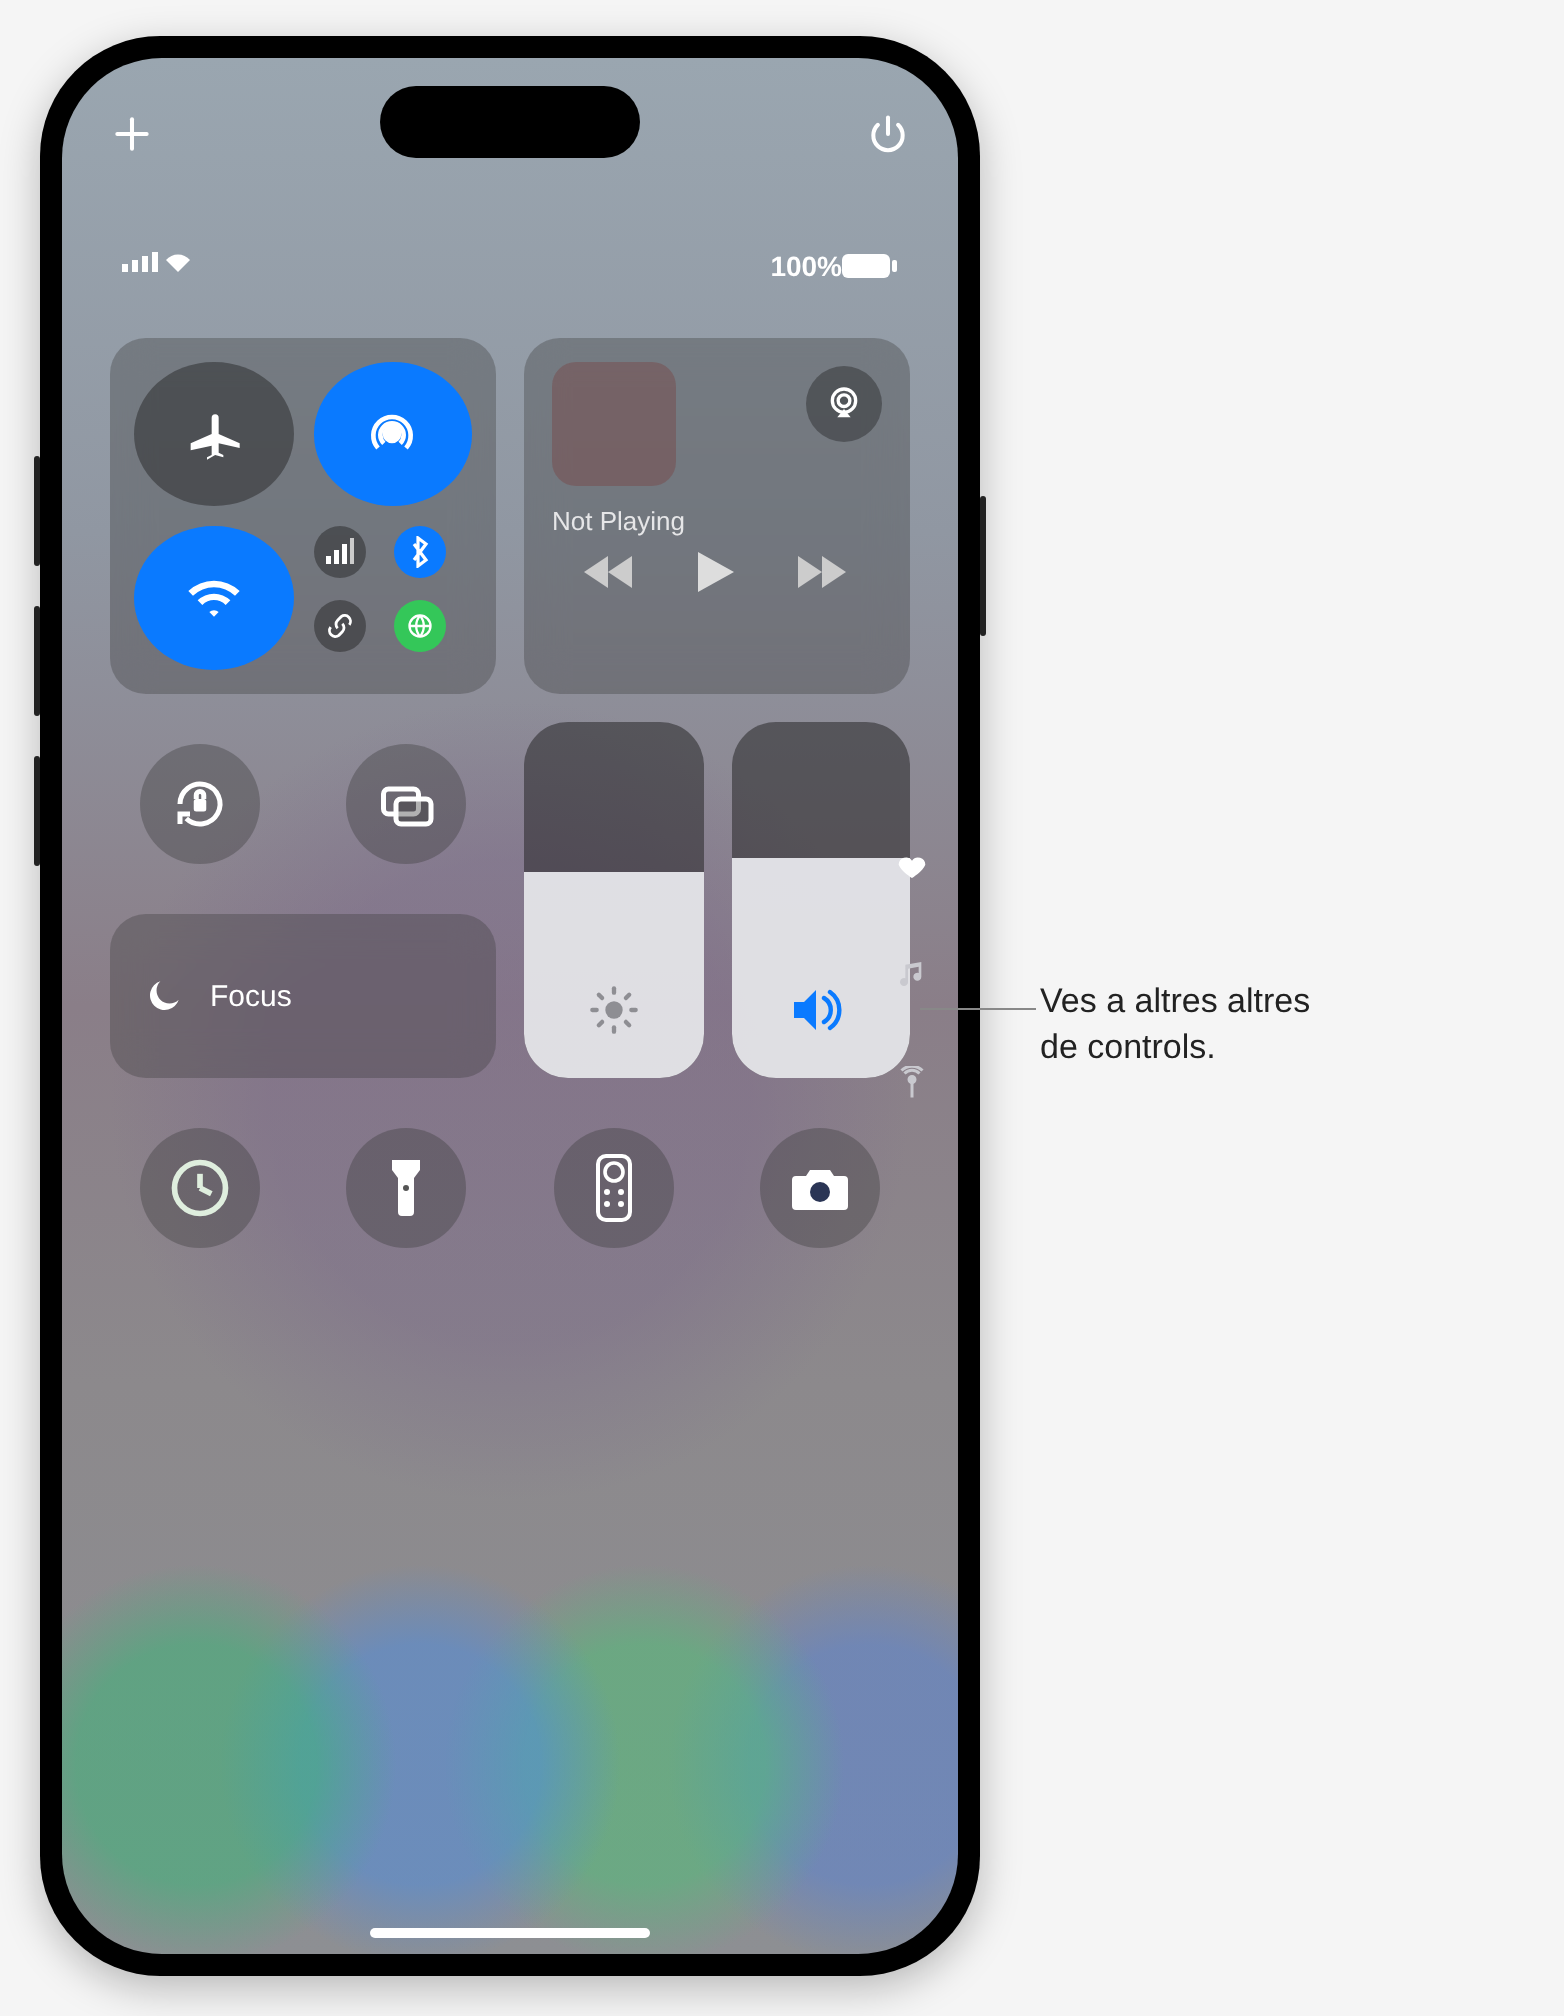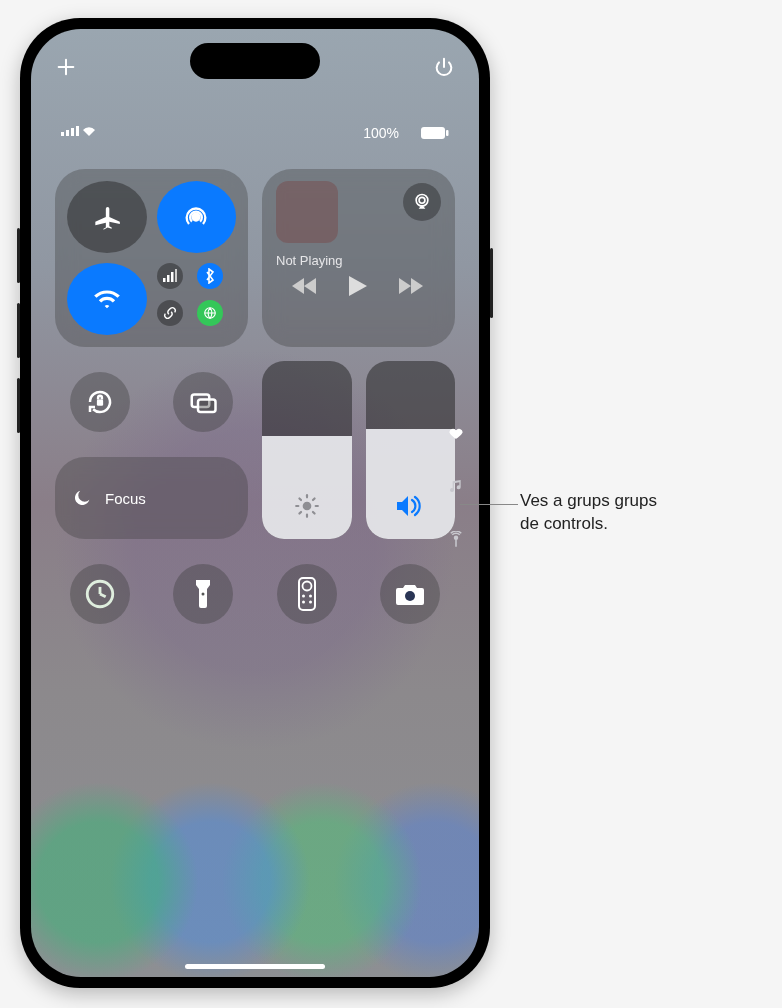--- a/index.html
+++ b/index.html
@@ -62,32 +62,32 @@
     padding: 0 24px;
     color: #fff;
   }
   .top-icons svg { display:block; }
   .status {
     position:absolute; top:95px; left:0; right:0;
     display:flex; justify-content:space-between; align-items:center;
     padding: 0 30px;
     color:#fff; font-size:14px;
   }
-  .status .right { display:flex; align-items:center; gap:22px; font-weight:400;justify-content:space-between;}
+  .status .right { display:flex; align-items:center; gap:0; font-weight:700;justify-content:space-between;}
   .cc {
     position:absolute; top:140px; left:24px; right:24px;
     display:grid;
     grid-template-columns: repeat(4, 1fr);
     grid-auto-rows: 82px;
     gap: 14px;
   }
   .panel {
     background: rgba(60,60,60,0.35);
     backdrop-filter: blur(10px);
-    border-radius: 30px;
+    border-radius: 18px;
     position: relative;
     color:#fff;
   }
   .conn { grid-column: 1 / span 2; grid-row: 1 / span 2;
     display:grid; grid-template-columns:1fr 1fr; grid-template-rows:1fr 1fr;
     padding:12px; gap:10px;
   }
   .cbtn {
     border-radius:50%;
     display:flex; align-items:center; justify-content:center;
@@ -379,15 +379,15 @@
           </svg>
       </span>
     </div>
 
     <div class="homebar"></div>
   </div>
 </div>
 
 <div class="callout-line"></div>
 <div class="callout">
-  <span>Ves a grups grups</span><br>
+  <span>Ves a altres altres</span><br>
   <span>de controls.</span>
 </div>
 
 </body></html>

